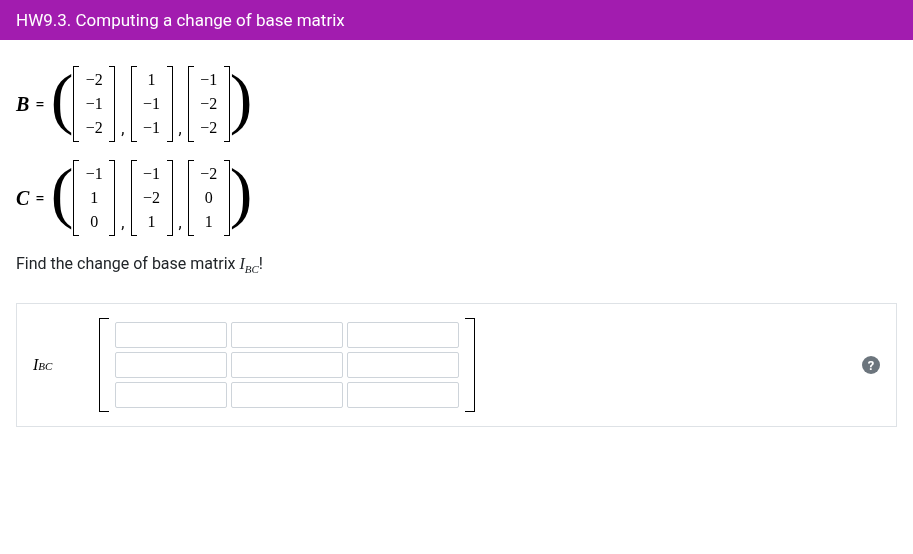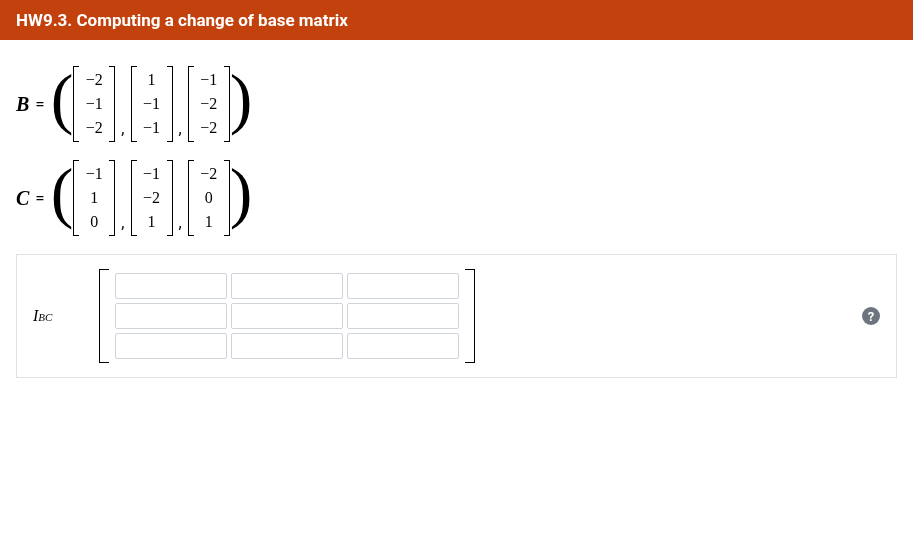--- a/index.html
+++ b/index.html
@@ -6,25 +6,25 @@
       margin: 0;
       padding: 0;
       box-sizing: border-box;
     }
     body {
       font-family: -apple-system, BlinkMacSystemFont, 'Segoe UI', Roboto, sans-serif;
       background: #fff;
       width: 913px;
     }
     .header {
-      background: #c2410c;
+      background: #a21caf;
       color: #fff;
       padding: 10px 16px;
       font-size: 17px;
-      font-weight: 700;
+      font-weight: 400;
     }
     .content {
       padding: 18px 16px;
     }
     .intro {
       font-size: 16px;
       color: #212529;
       margin-bottom: 12px;
     }
     .math-calig {
@@ -258,20 +258,23 @@
           <div class="vec-entry">−2</div>
           <div class="vec-entry">0</div>
           <div class="vec-entry">1</div>
         </div>
         <div class="bracket-r"></div>
       </div>
     </div>
     <span class="paren">)</span>
   </div>
 
+  <p class="prompt">
+    <span>Find the change of base matrix </span><span class="math-italic">I</span><span class="math-sub">BC</span><span>!</span>
+  </p>
 
   <div class="answer-area">
     <div class="answer-label">
       <span>I</span><span class="sub">BC</span>
     </div>
     <div class="matrix-input">
       <div class="big-bracket-l"></div>
       <div class="matrix-grid">
         <input type="text" value="" style="">
         <input type="text" value="" style="">

